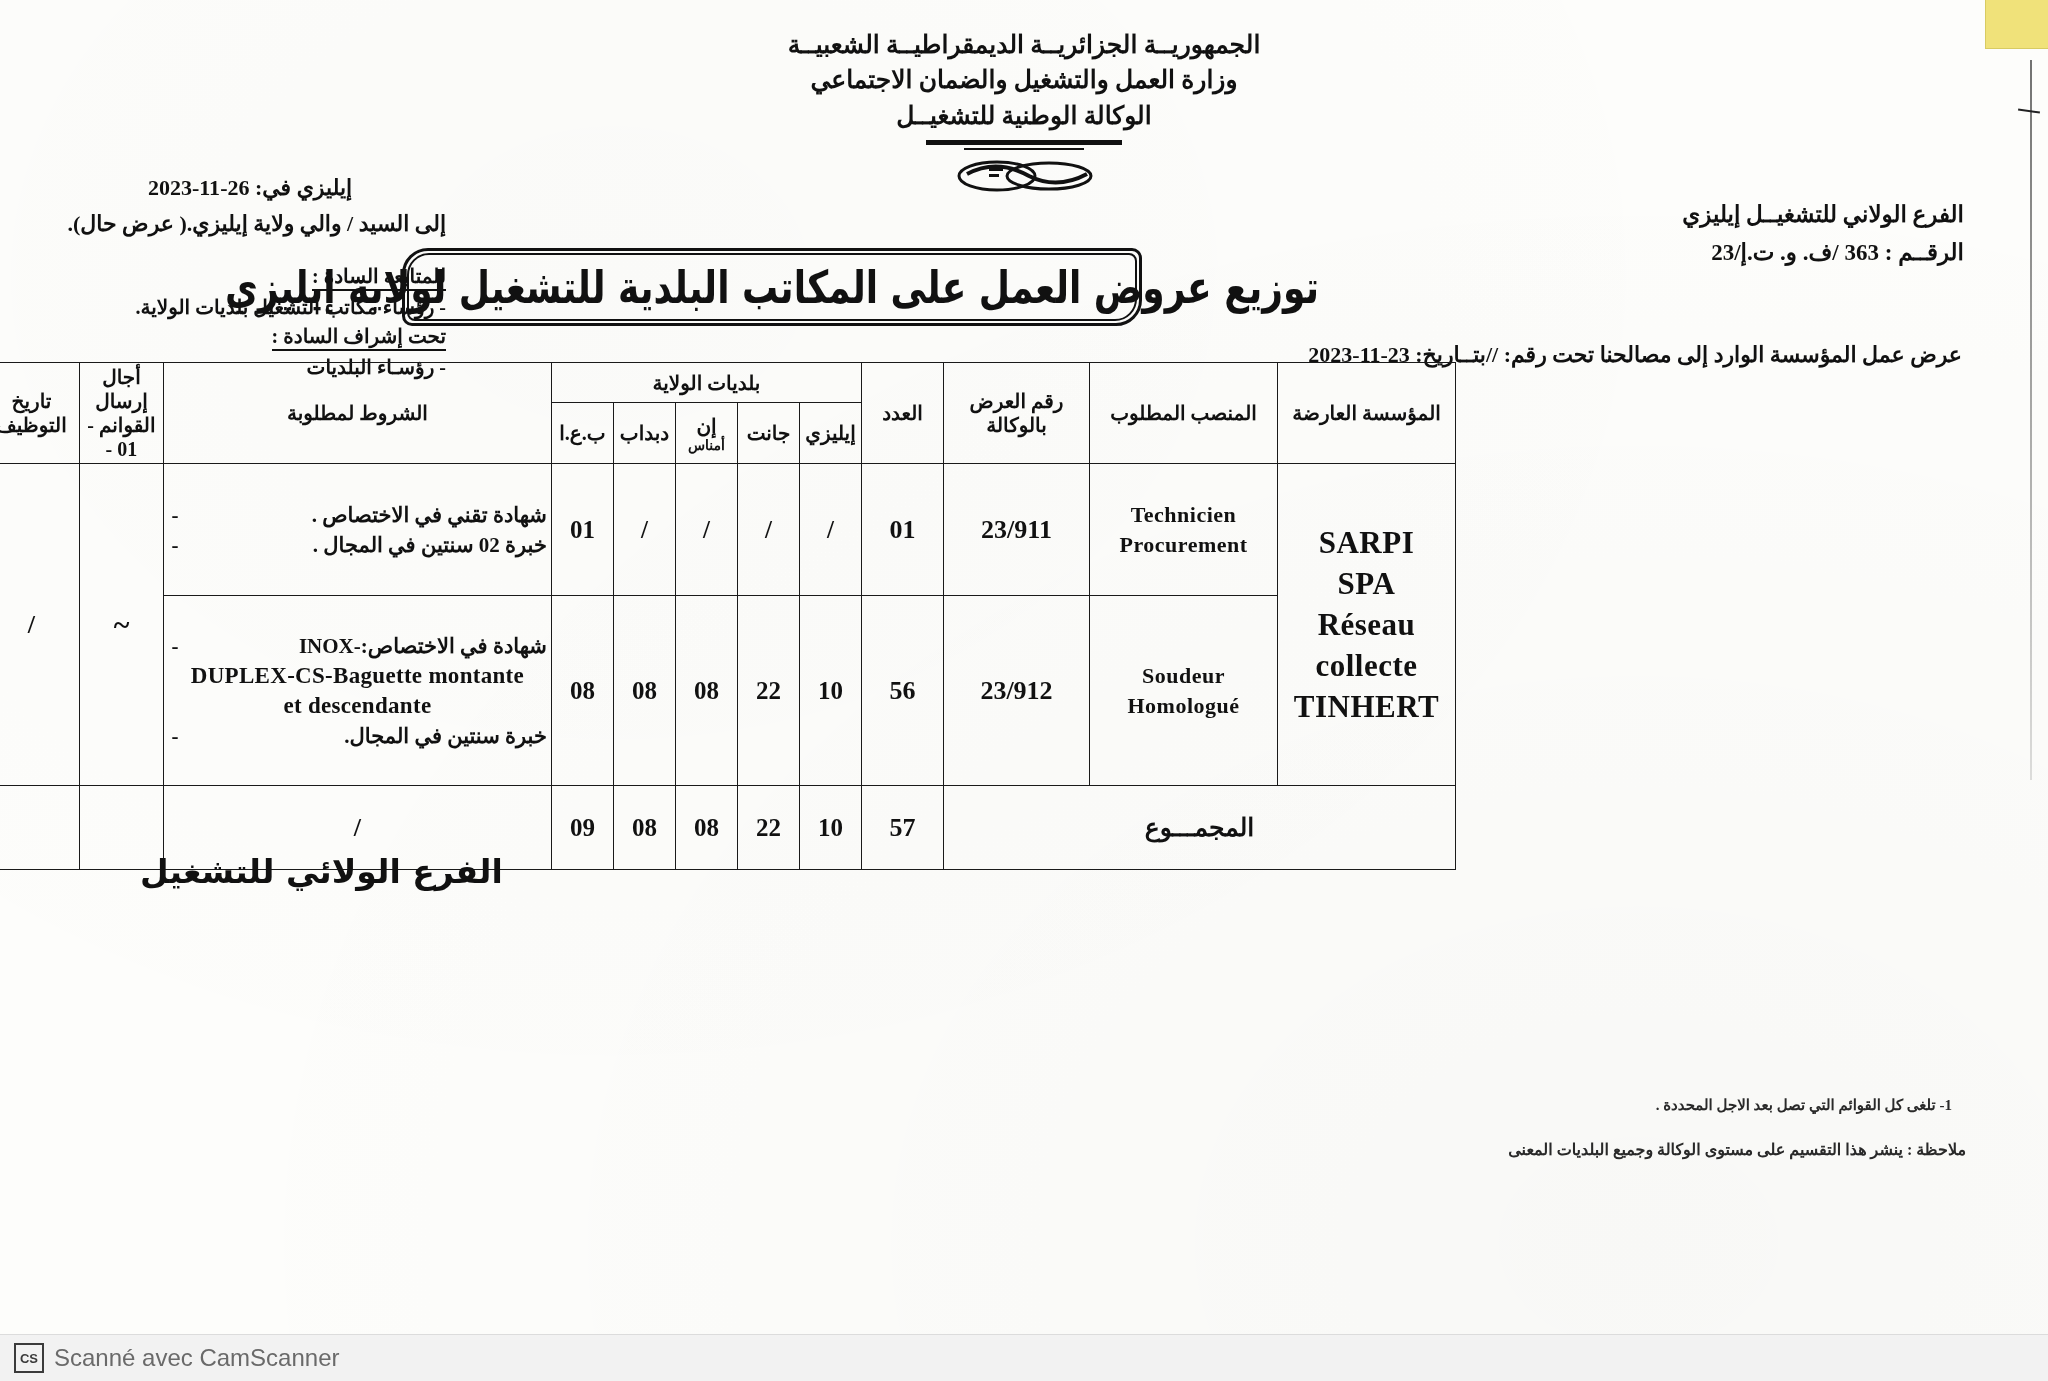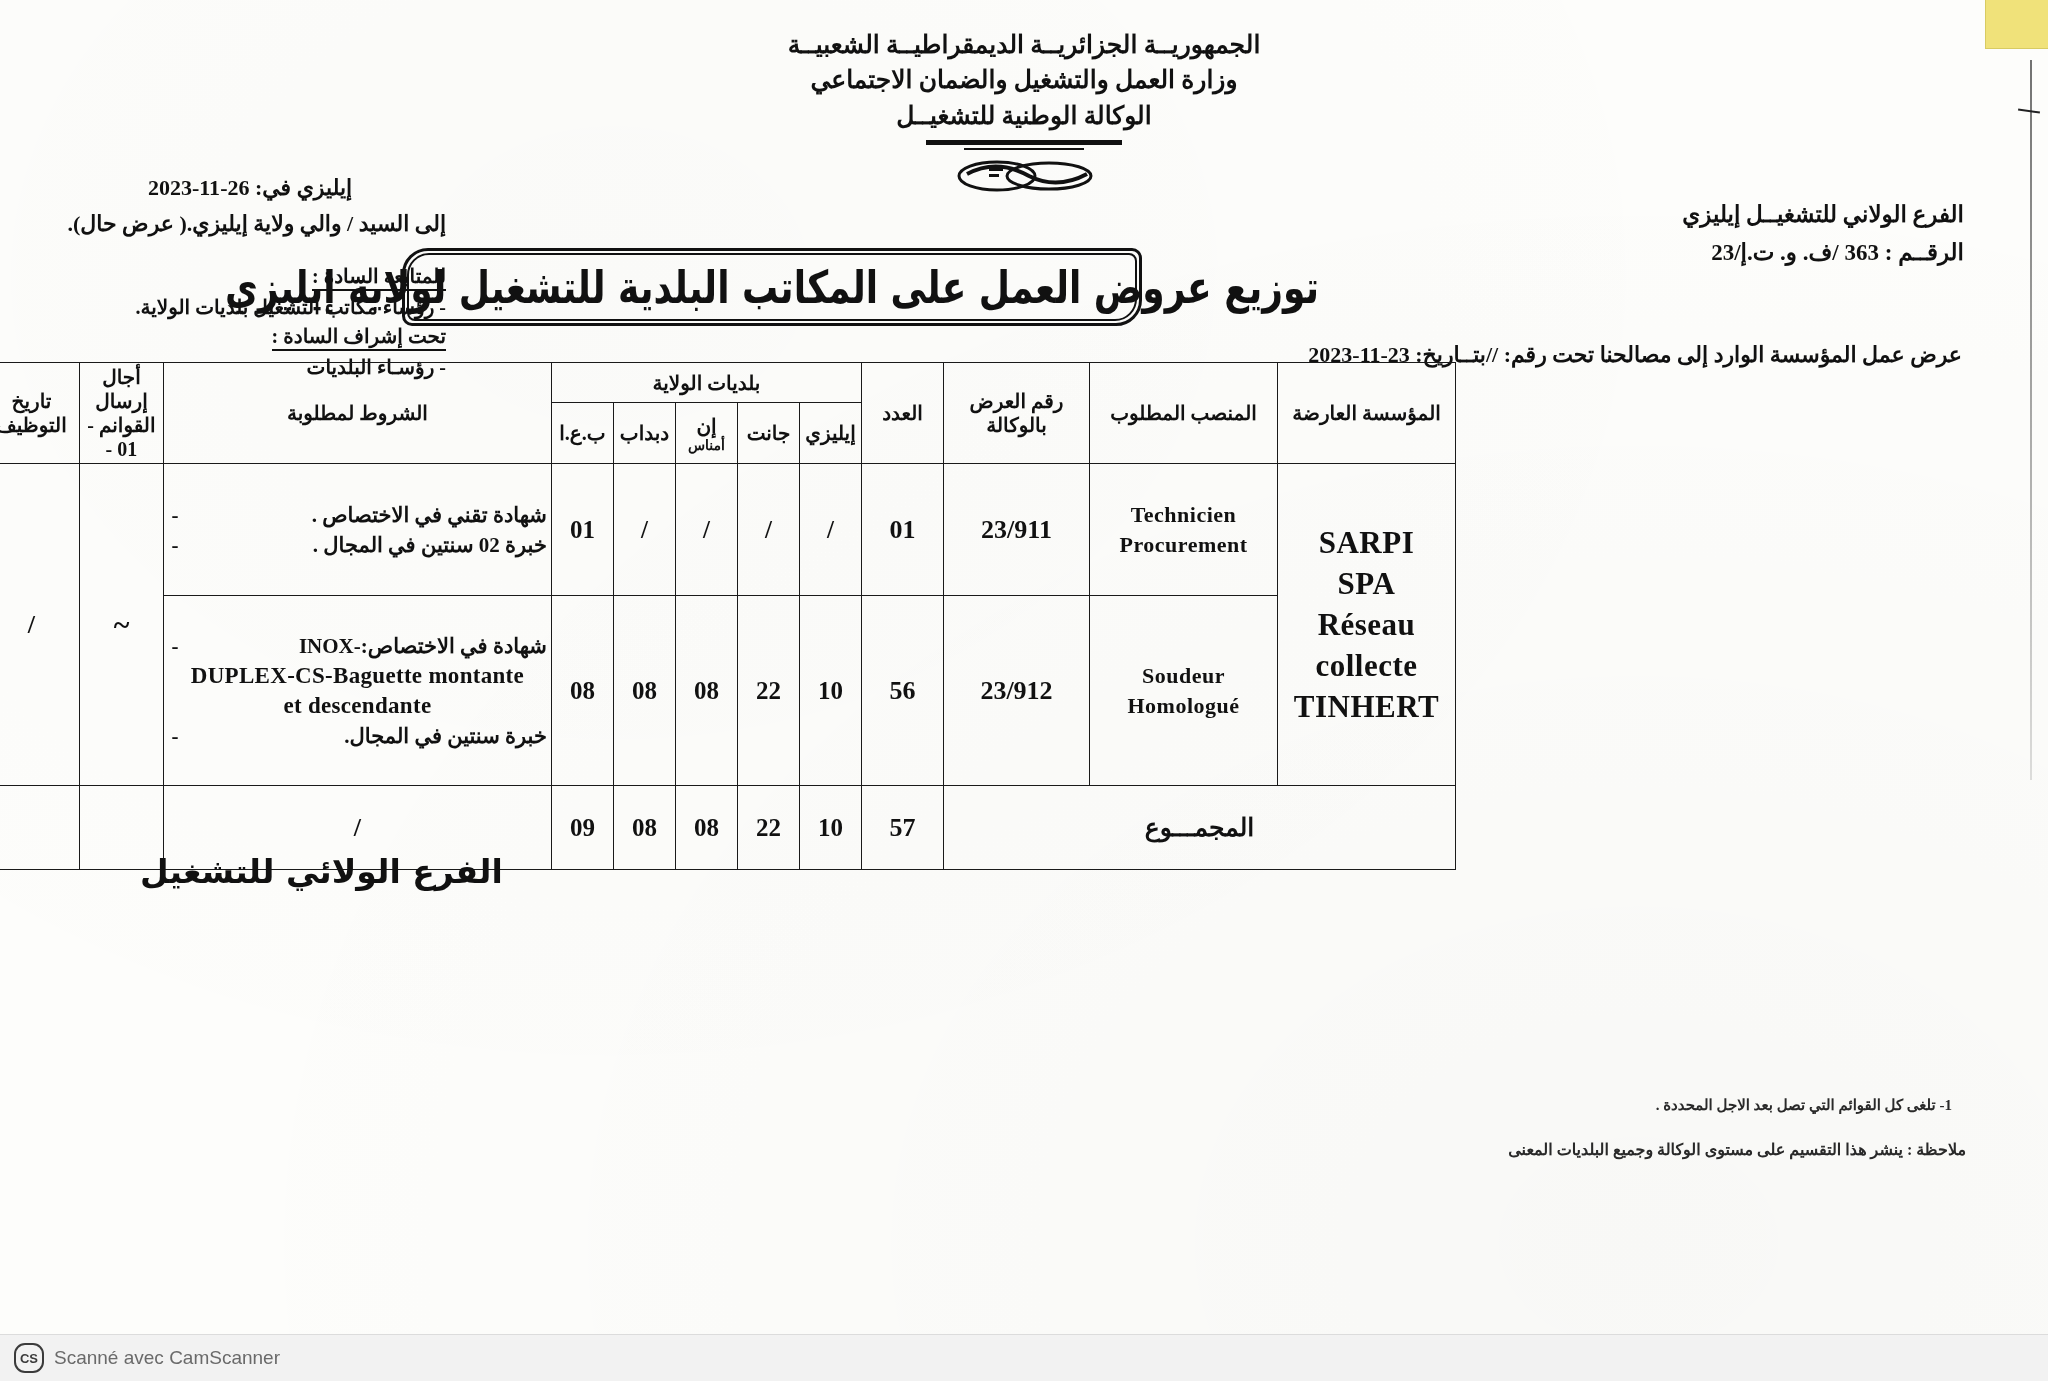--- a/index.html
+++ b/index.html
@@ -198,26 +198,26 @@
   .footnote2 .lead{text-decoration:none;}
 
   
   .cs-bar{
     left:0;bottom:0;width:2048px;height:46px;
     background:#f2f2f2;border-top:1px solid #dcdcdc;
     display:flex;align-items:center;gap:10px;padding-left:14px;
     direction:ltr;
   }
   .cs-logo{
-    width:26px;height:26px;border:2px solid #3b3b3b;border-radius:11px;
+    width:26px;height:26px;border:2px solid #3b3b3b;border-radius:0;
     display:flex;align-items:center;justify-content:center;
     font-size:13px;font-weight:700;font-family:"Liberation Sans", sans-serif;color:#3b3b3b;
   }
   .cs-text{
-    font-family:"Liberation Sans", sans-serif;font-size:19px;color:#6a6a6a;
+    font-family:"Liberation Sans", sans-serif;font-size:24px;color:#6a6a6a;
   }
 </style>
 </head>
 <body>
 
 <div class="page">
 
   <div class="abs sticky-corner"></div>
   <div class="abs page-edge-line"></div>
   <div class="abs edge-tick"></div>

